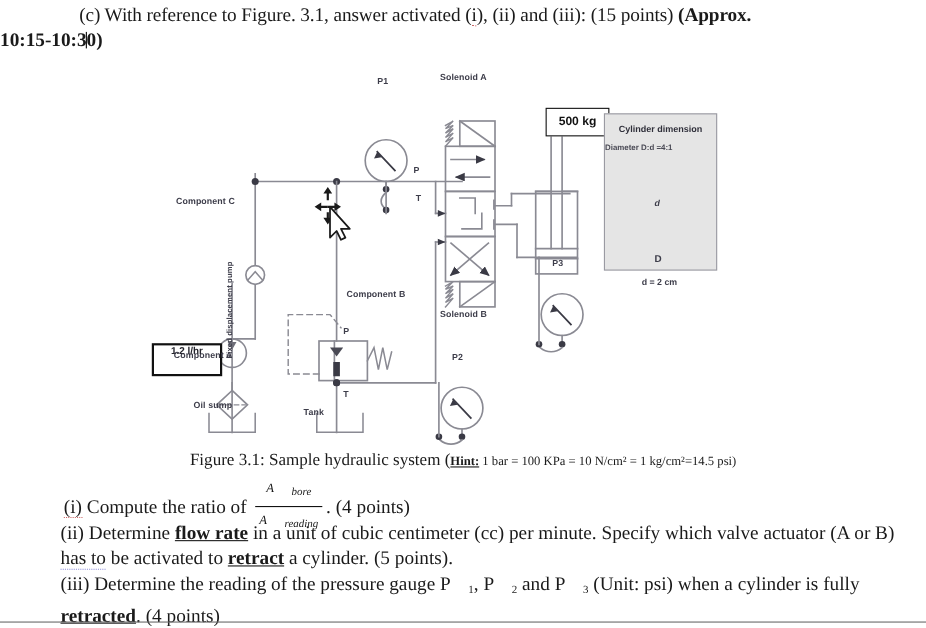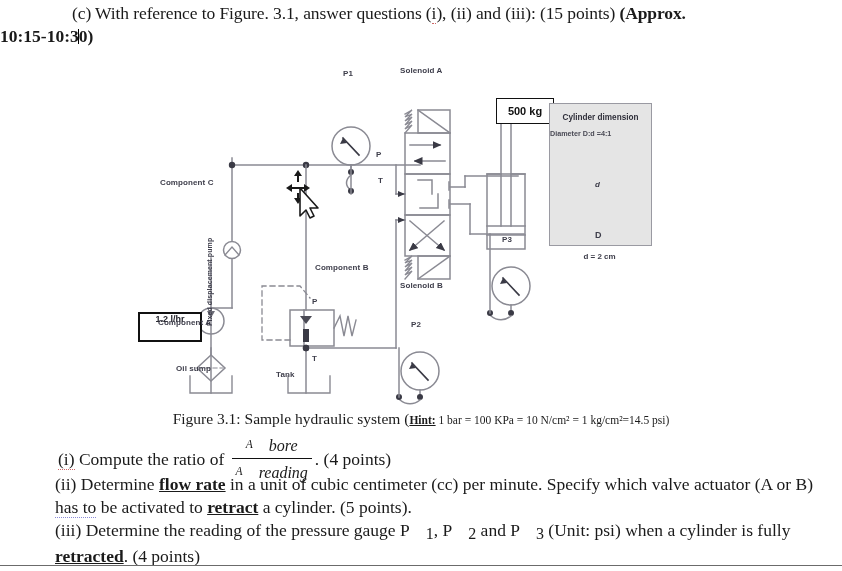--- a/index.html
+++ b/index.html
@@ -50,32 +50,32 @@
   .caption .hintlabel{font-weight:bold;text-decoration:underline;}
 
   .q{position:absolute;font-size:17.5px;line-height:23px;}
   .qi{left:58px;top:433px;width:420px;}
   .qii{left:55px;top:473px;width:760px;}
   .qiii{left:55px;top:519px;width:780px;}
   .u{text-decoration:underline;font-weight:bold;}
   .frac{display:inline-block;vertical-align:-10px;text-align:center;margin:0 3px;font-style:italic;}
   .frac .num{display:block;font-size:11.5px;padding:0 4px 1px;}
   .frac .den{display:block;font-size:11.5px;border-top:1.3px solid #111;padding:1px 4px 0;}
-  .sub{font-size:16px;vertical-align:-3px;padding-left:16px;}
+  .sub{font-size:10px;vertical-align:-3px;padding-left:16px;}
   .wavy{border-bottom:1.6px dotted #8a8ad8;}
 
   .rule{position:absolute;left:0;top:565px;width:842px;height:1.4px;background:#6b6b6b;}
 </style>
 </head>
 <body>
 
 <div class="page">
 
   <div class="hdr">
-    <div class="hdr-l1"><span>(c) With reference to Figure. 3.1, answer questions (</span><span class="dotred">i</span><span>), (ii) and (iii): (15 points) </span><span class="b">(Approx.</span></div>
+    <div class="hdr-l1"><span>(c) With reference to Figure. 3.1, answer activated (</span><span class="dotred">i</span><span>), (ii) and (iii): (15 points) </span><span class="b">(Approx.</span></div>
     <div class="hdr-l2"><span>10:15-10:3</span><span class="caret"></span><span>0)</span></div>
   </div>
 
   <div class="figure">
 
     <svg class="diag" width="842" height="360" viewBox="0 0 842 360">
       <defs>
         <marker id="ah" markerWidth="7" markerHeight="7" refX="6" refY="3" orient="auto">
           <path d="M0,0 L7,3 L0,6 z" fill="#4a4a55"></path>
         </marker>

